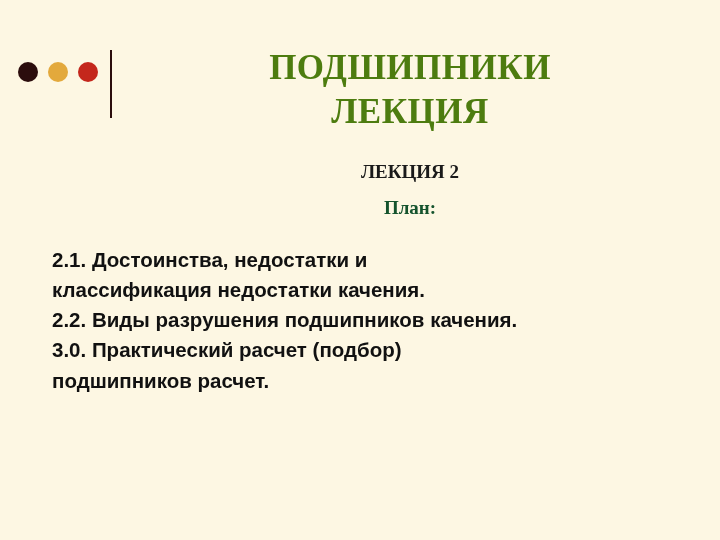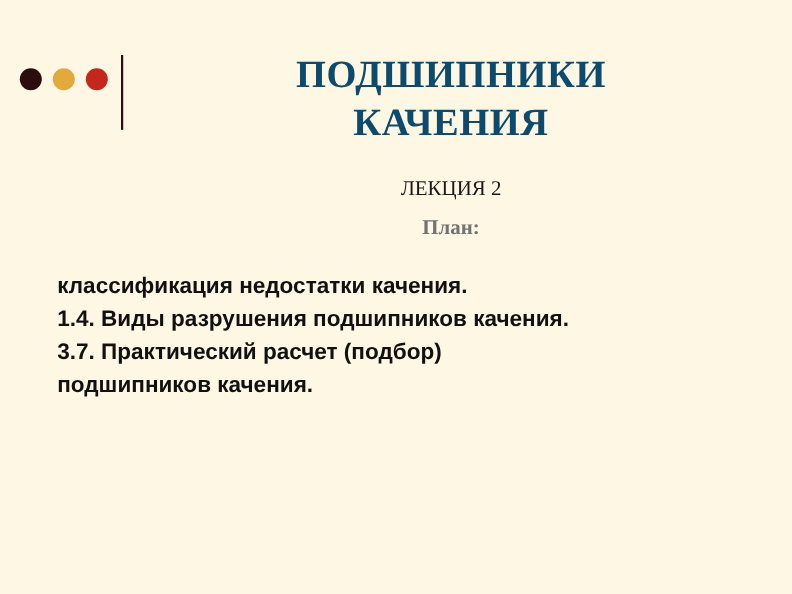--- a/index.html
+++ b/index.html
@@ -50,49 +50,49 @@
   .title {
     position: absolute;
     left: 130px;
     top: 46px;
     width: 560px;
     text-align: center;
     font-family: "Liberation Serif", serif;
     font-weight: bold;
     font-size: 35px;
     line-height: 1.25;
-    color: #0c4a6e;
+    color: #4d7c0f;
     letter-spacing: 0.5px;
   }
   .title .line2 {
     display: block;
   }
 
   .subtitle {
     position: absolute;
     left: 130px;
     top: 158px;
     width: 560px;
     text-align: center;
     font-family: "Liberation Serif", serif;
-    font-weight: normal;
+    font-weight: bold;
     font-size: 19px;
     color: #1a1a1a;
     line-height: 1.45;
   }
   .plan-label {
     position: absolute;
     left: 130px;
     top: 197px;
     width: 560px;
     text-align: center;
     font-family: "Liberation Serif", serif;
     font-weight: bold;
     font-size: 19px;
-    color: #737373;
+    color: #14532d;
   }
 
   .body-text {
     position: absolute;
     left: 52px;
     top: 245px;
     width: 640px;
     font-family: "Liberation Sans", sans-serif;
     font-size: 20.5px;
     font-weight: bold;
@@ -110,27 +110,28 @@
 
   <div class="deco">
     <span class="dot dot-1"></span>
     <span class="dot dot-2"></span>
     <span class="dot dot-3"></span>
     <span class="vrule"></span>
   </div>
 
   <div class="title">
     <span>ПОДШИПНИКИ</span>
-    <span class="line2">КАЧЕНИЯ</span>
+    <span class="line2">ЛЕКЦИЯ</span>
   </div>
 
   <div class="subtitle">ЛЕКЦИЯ 2</div>
 
   <div class="plan-label">План:</div>
 
   <div class="body-text">
+    <p>2.1. Достоинства, недостатки и</p>
     <p>классификация недостатки качения.</p>
-    <p>1.4. Виды разрушения подшипников качения.</p>
-    <p>3.7. Практический расчет (подбор)</p>
-    <p>подшипников качения.</p>
+    <p>2.2. Виды разрушения подшипников качения.</p>
+    <p>3.0. Практический расчет (подбор)</p>
+    <p>подшипников расчет.</p>
   </div>
 
 </div>
 
 </body></html>

